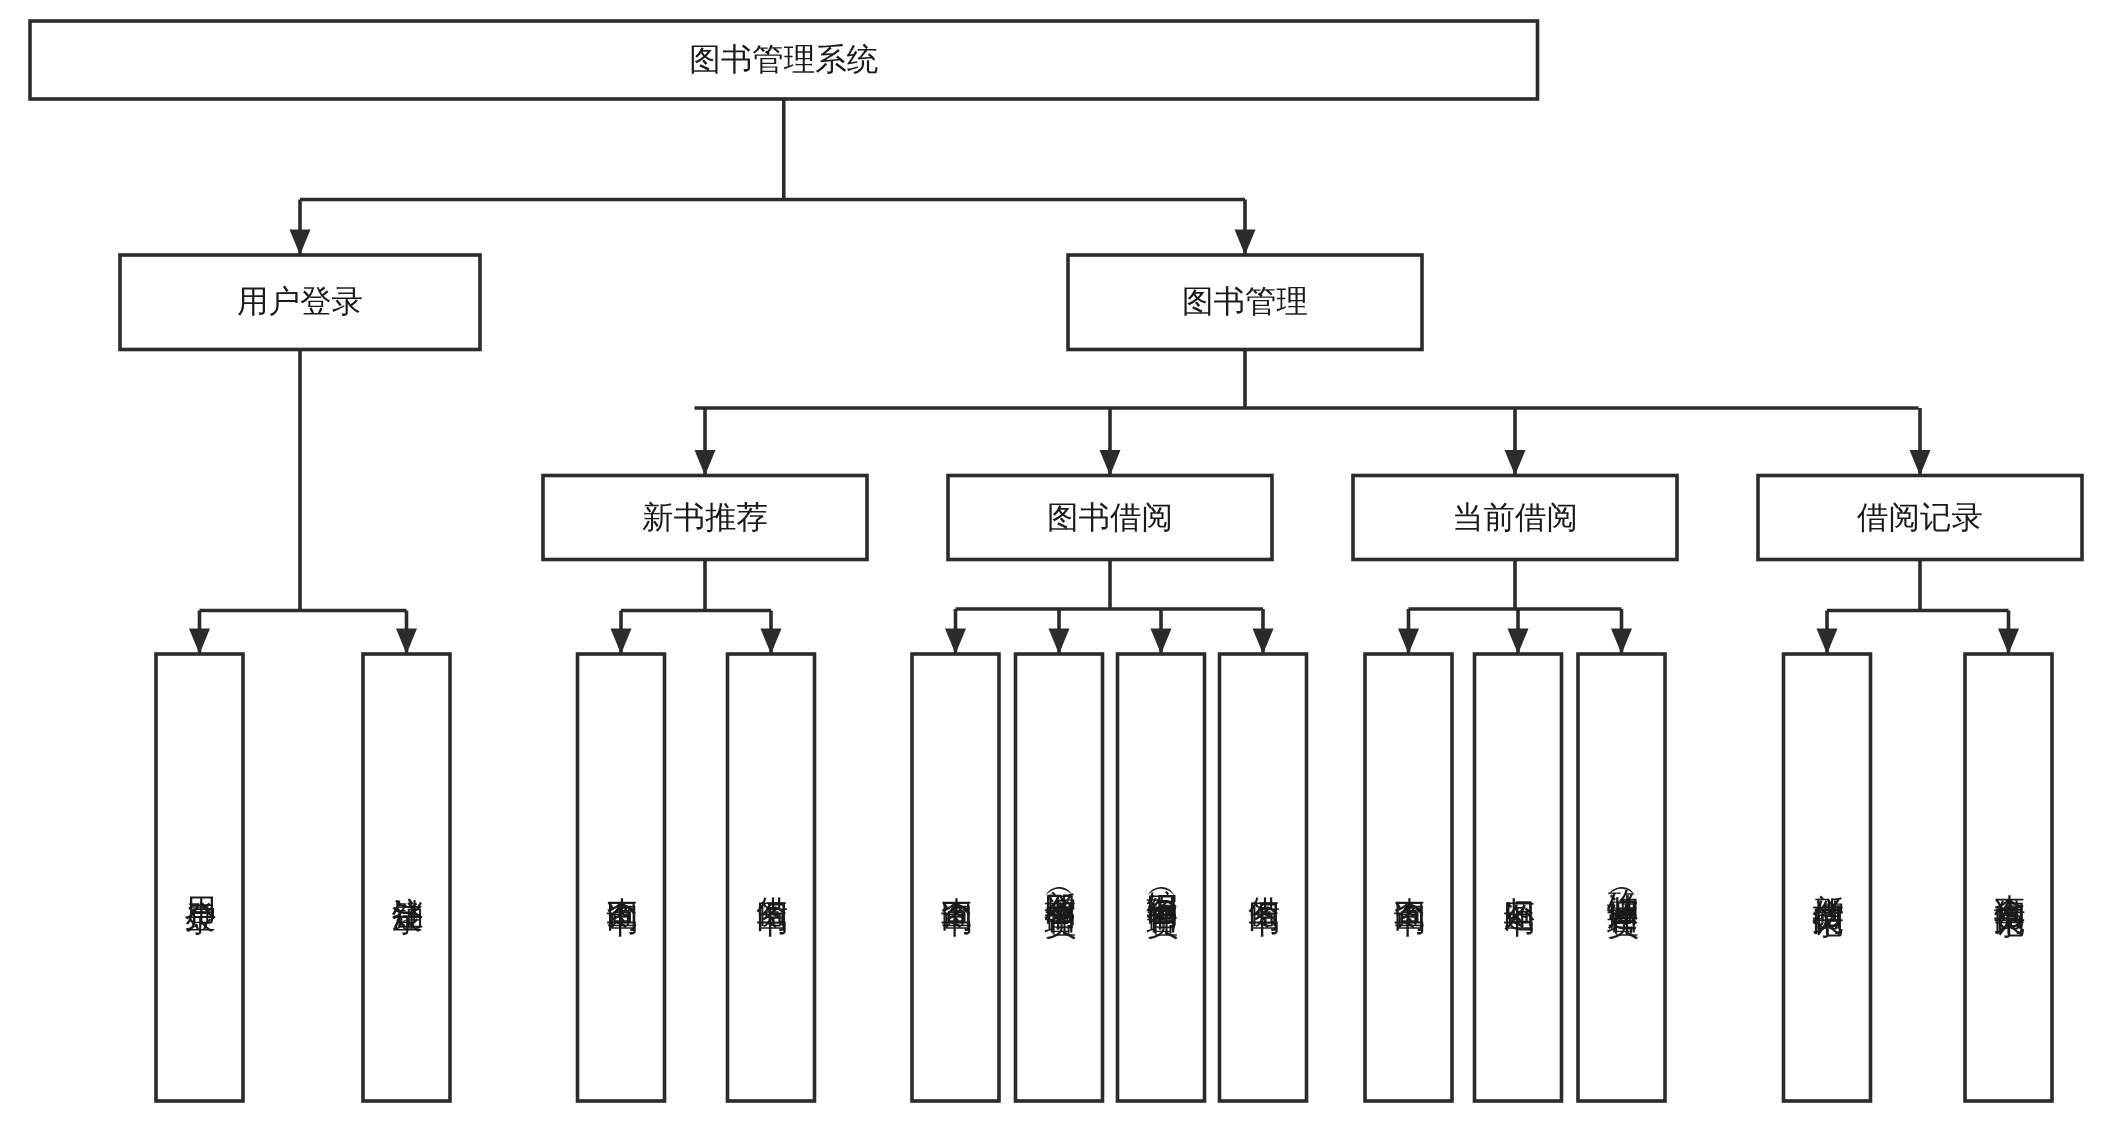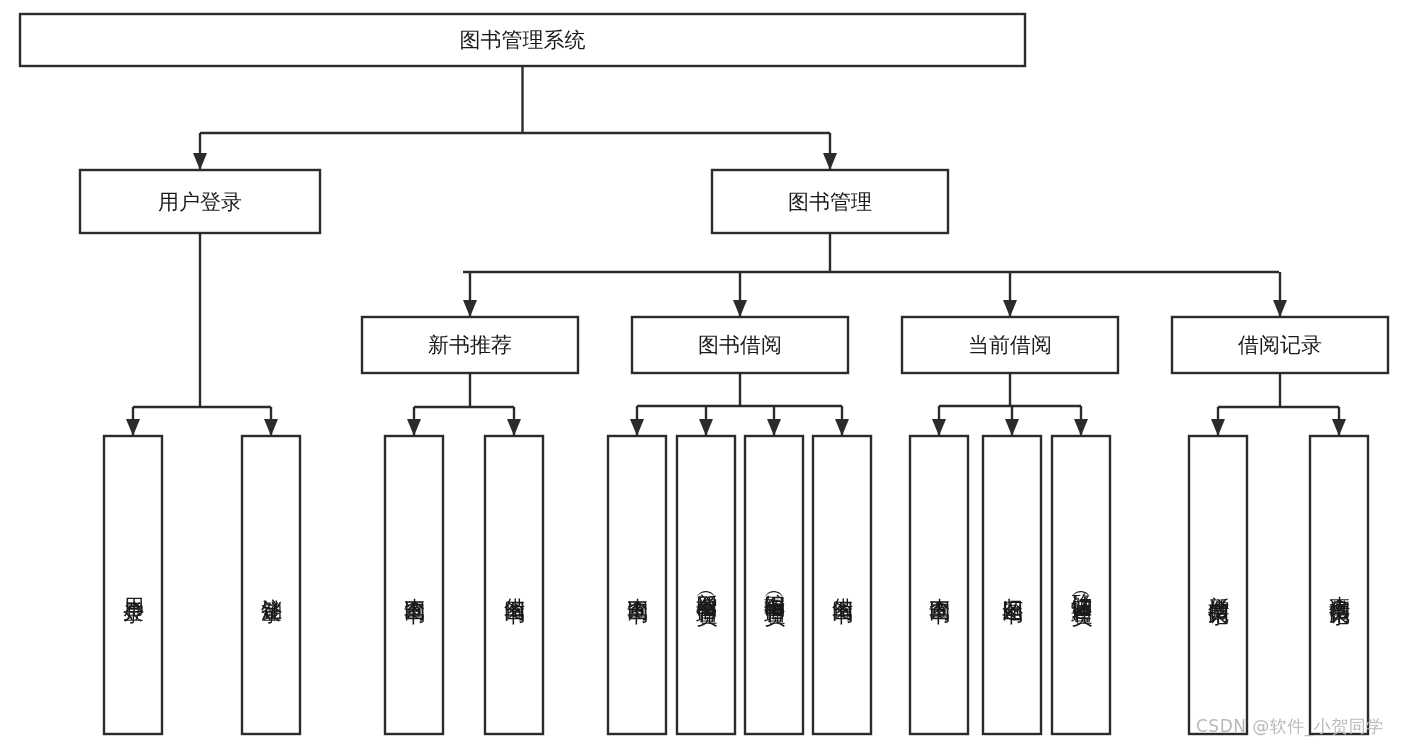--- a/index.html
+++ b/index.html
@@ -174,14 +174,13 @@
       <div class="leaf-label" style="left: 608px; top: 436px; width: 58px; height: 298px;">查询图书</div>
       <div class="leaf-label" style="left: 677px; top: 436px; width: 58px; height: 298px;">新增图书（管理员）</div>
       <div class="leaf-label" style="left: 745px; top: 436px; width: 58px; height: 298px;">编辑图书（管理员）</div>
       <div class="leaf-label" style="left: 813px; top: 436px; width: 58px; height: 298px;">借阅图书</div>
       <div class="leaf-label" style="left: 910px; top: 436px; width: 58px; height: 298px;">查询图书</div>
       <div class="leaf-label" style="left: 983px; top: 436px; width: 58px; height: 298px;">归还图书</div>
       <div class="leaf-label" style="left: 1052px; top: 436px; width: 58px; height: 298px;">确认归还（管理员）</div>
       <div class="leaf-label" style="left: 1189px; top: 436px; width: 58px; height: 298px;">新增借阅记录</div>
       <div class="leaf-label" style="left: 1310px; top: 436px; width: 58px; height: 298px;">查询借阅记录</div>
     </div>
-  <div class="watermark" style="left: 1196px; top: 715px;">CSDN @软件_小贺同学</div>
 </div>
 
 </body></html>

